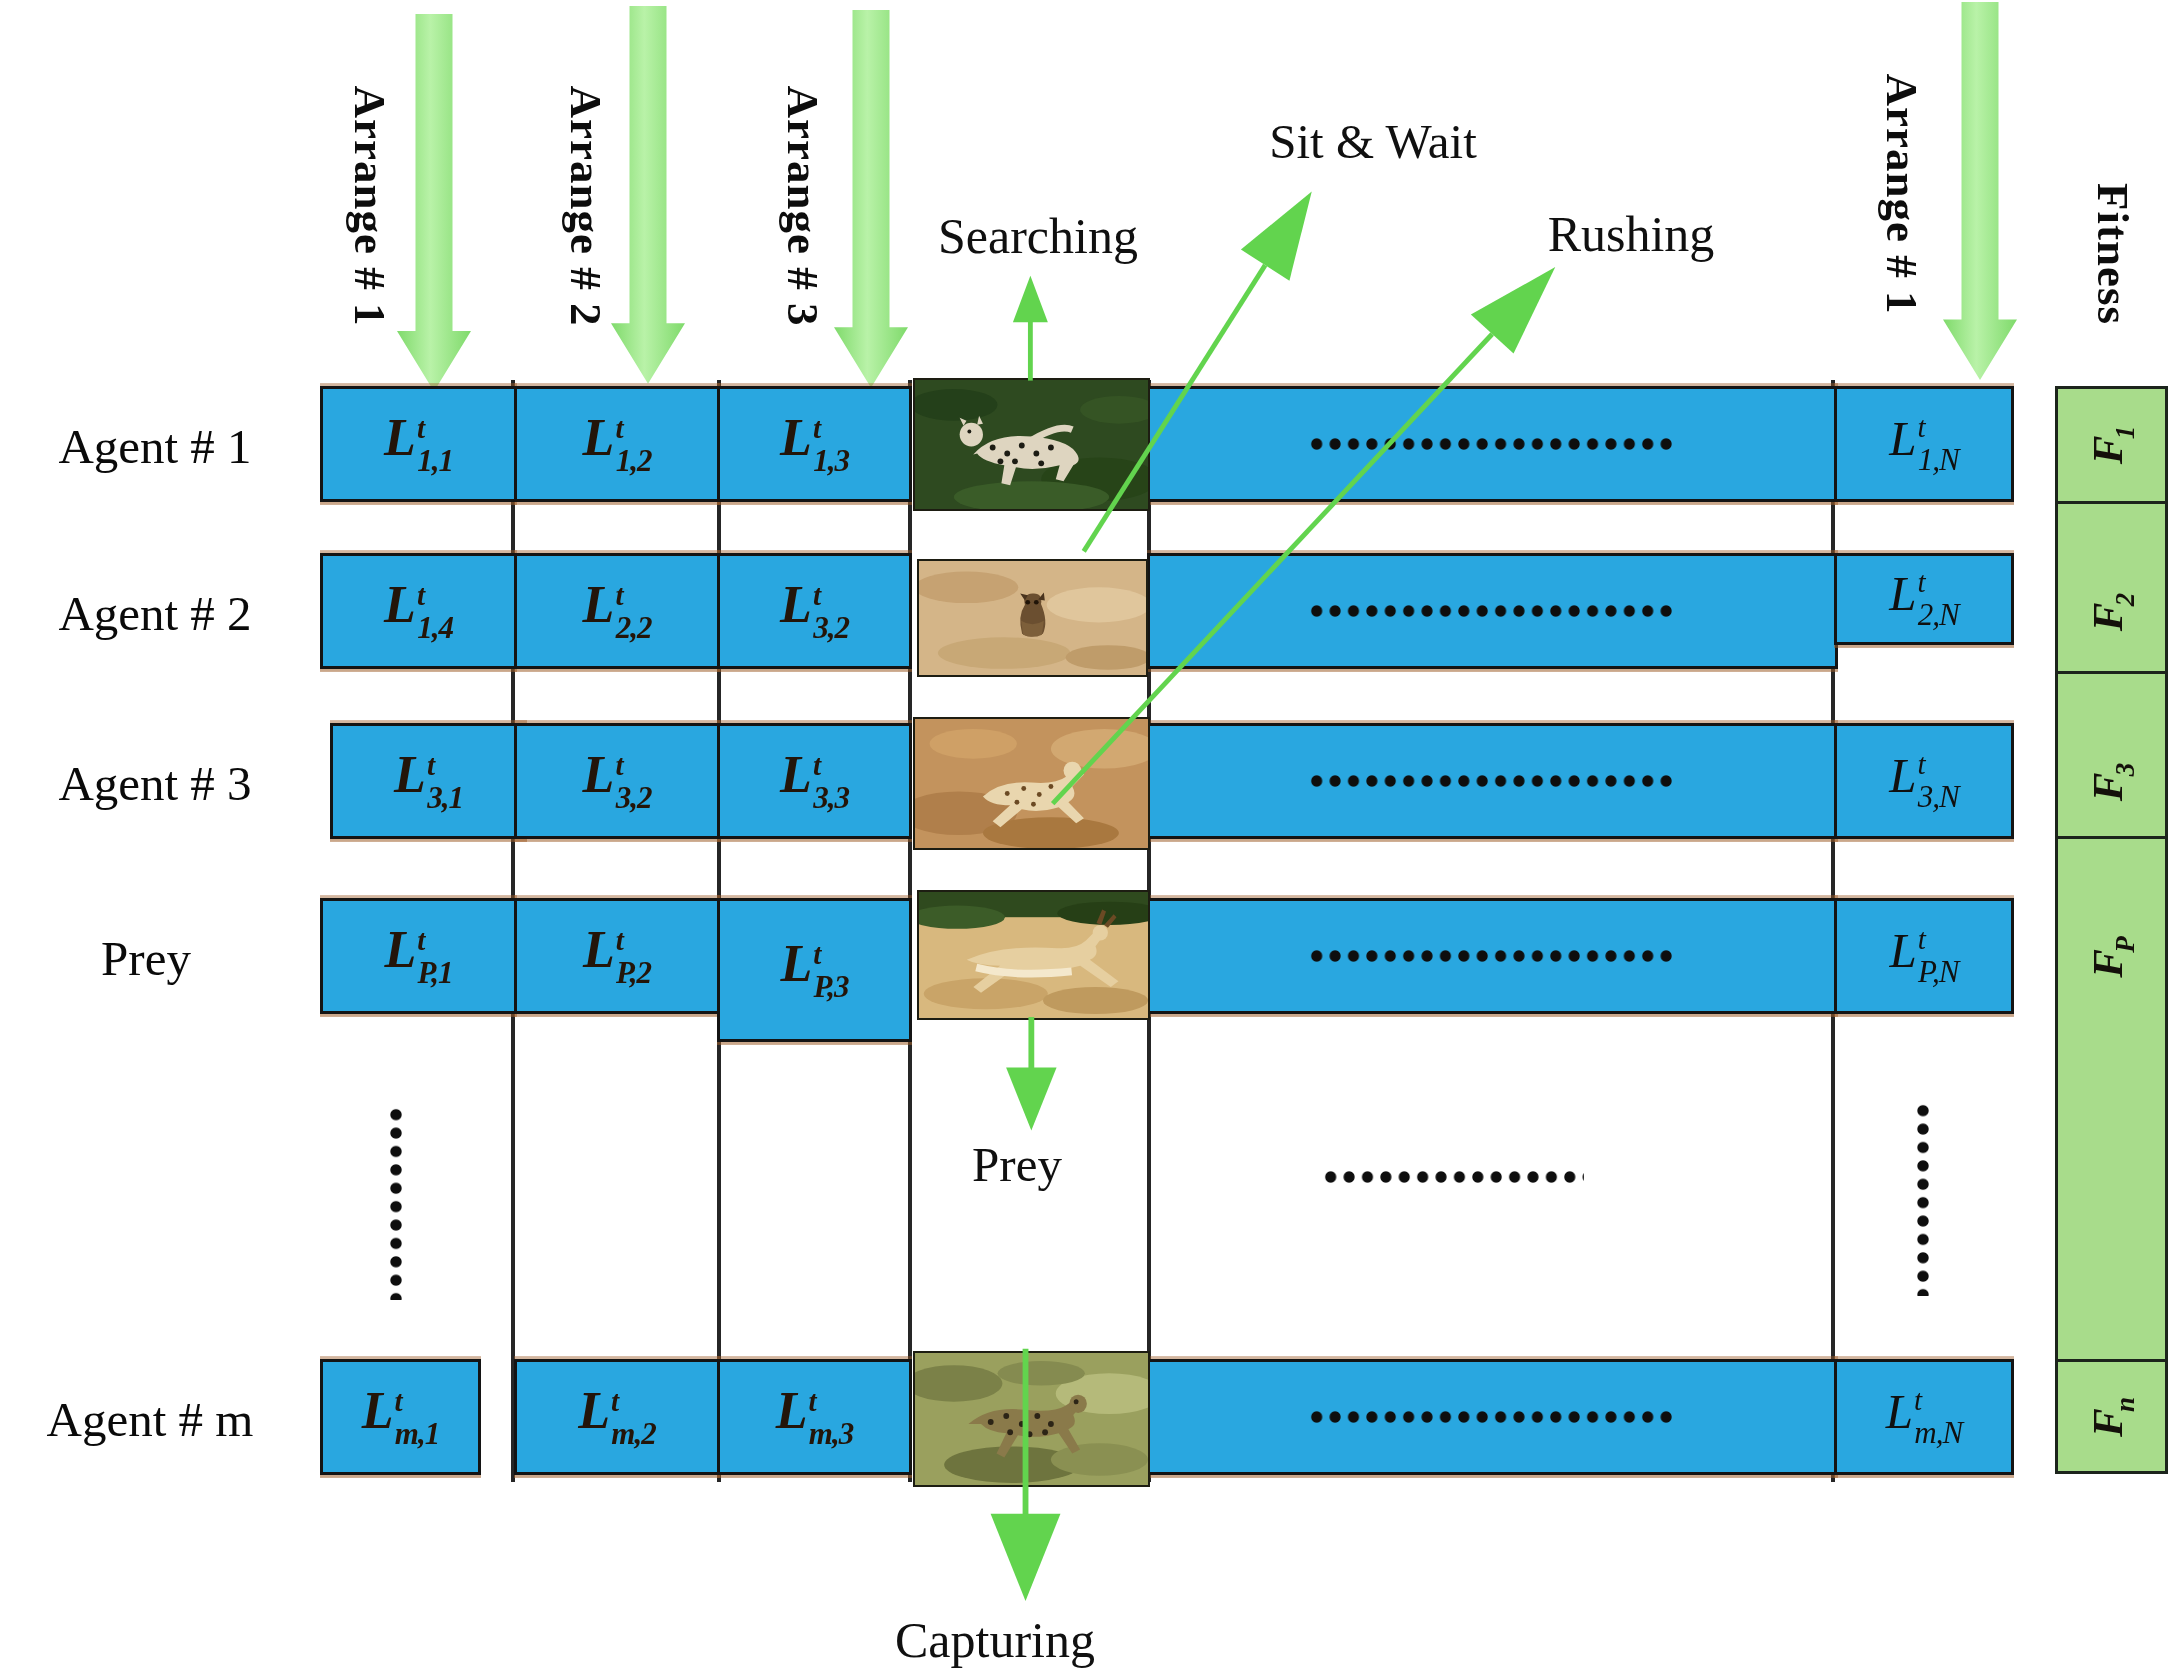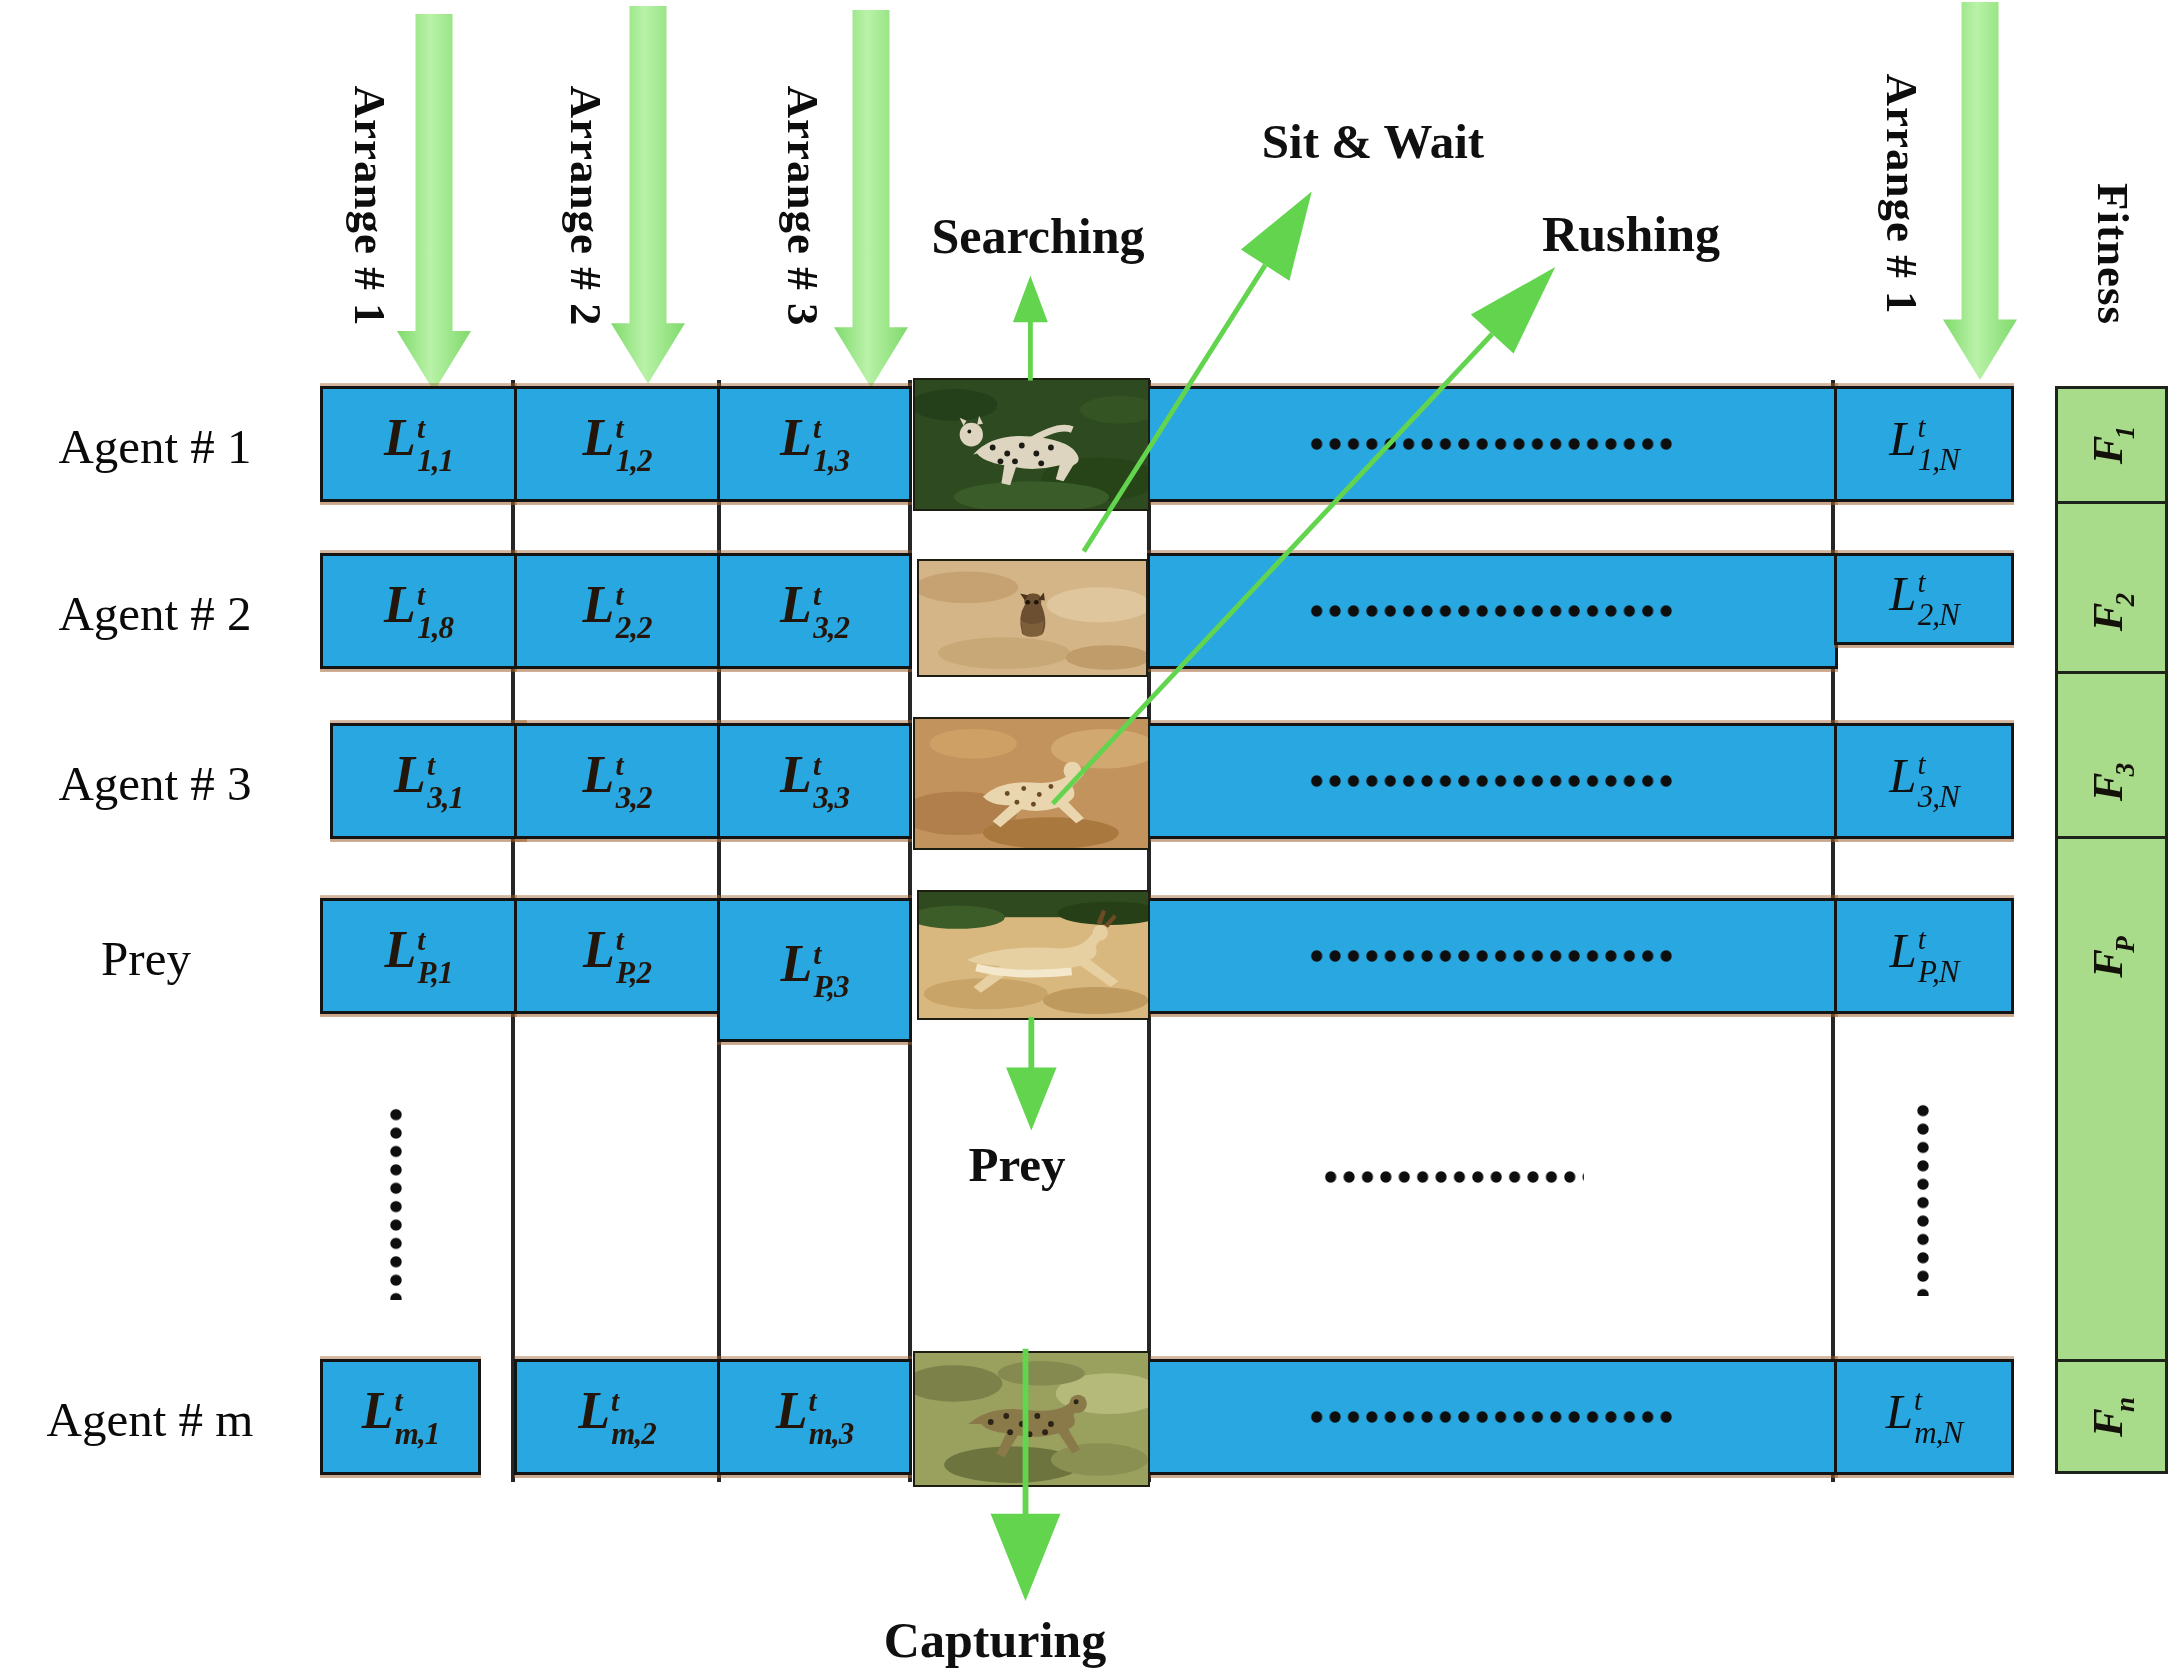--- a/index.html
+++ b/index.html
@@ -41,21 +41,21 @@
          font-weight:bold;font-size:45px;color:#0d0d0d;white-space:nowrap;letter-spacing:1px;}
 
   
   .bigarrow{position:absolute;width:74px;height:378px;
             background:linear-gradient(90deg,#7fda6b,#b9f2a8 45%,#7fda6b);
             clip-path:polygon(25% 0,75% 0,75% 84%,100% 84%,50% 100%,0 84%,25% 84%);}
 
   
   .rowlabel{position:absolute;transform:translate(-50%,-50%);font-weight:normal;font-size:49px;
             color:#0a0a0a;white-space:nowrap;}
-  .anno{position:absolute;transform:translate(-50%,-50%);font-weight:bold;font-size:50px;
+  .anno{position:absolute;transform:translate(-50%,-50%);font-weight:normal;font-size:50px;
         color:#101010;white-space:nowrap;}
 
   .img{position:absolute;border:2.9px solid #1d1d12;box-sizing:border-box;}
   .img svg{display:block;width:100%;height:100%;}
 
   #arrow-overlay{position:absolute;left:0;top:0;width:2183px;height:1678px;pointer-events:none;}
 </style>
 </head>
 <body>
 
@@ -114,21 +114,21 @@
           <circle cx="103" cy="82" r="3"></circle>
         <circle cx="130" cy="84" r="3"></circle>
           <circle cx="88" cy="82" r="3"></circle>
           <circle cx="56" cy="52" r="2"></circle>
       </g>
     </svg>
   </div>
 
   <div class="rowlabel" style="left:155px;top:613px">Agent # 2</div>
   <div class="cell" style="left:320px;top:553px;width:197px;height:116px">
-    <span class="lw"><span>L</span><sup>t</sup><sub>1,8</sub></span>
+    <span class="lw"><span>L</span><sup>t</sup><sub>1,4</sub></span>
     </div>
   <div class="cell" style="left:514px;top:553px;width:206px;height:116px">
     <span class="lw"><span>L</span><sup>t</sup><sub>2,2</sub></span>
     </div>
   <div class="cell" style="left:717px;top:553px;width:195px;height:116px">
     <span class="lw"><span>L</span><sup>t</sup><sub>3,2</sub></span>
     </div>
   <div class="cell" style="left:1147px;top:553px;width:691px;height:116px">
     <div class="middots"></div>
     </div>

